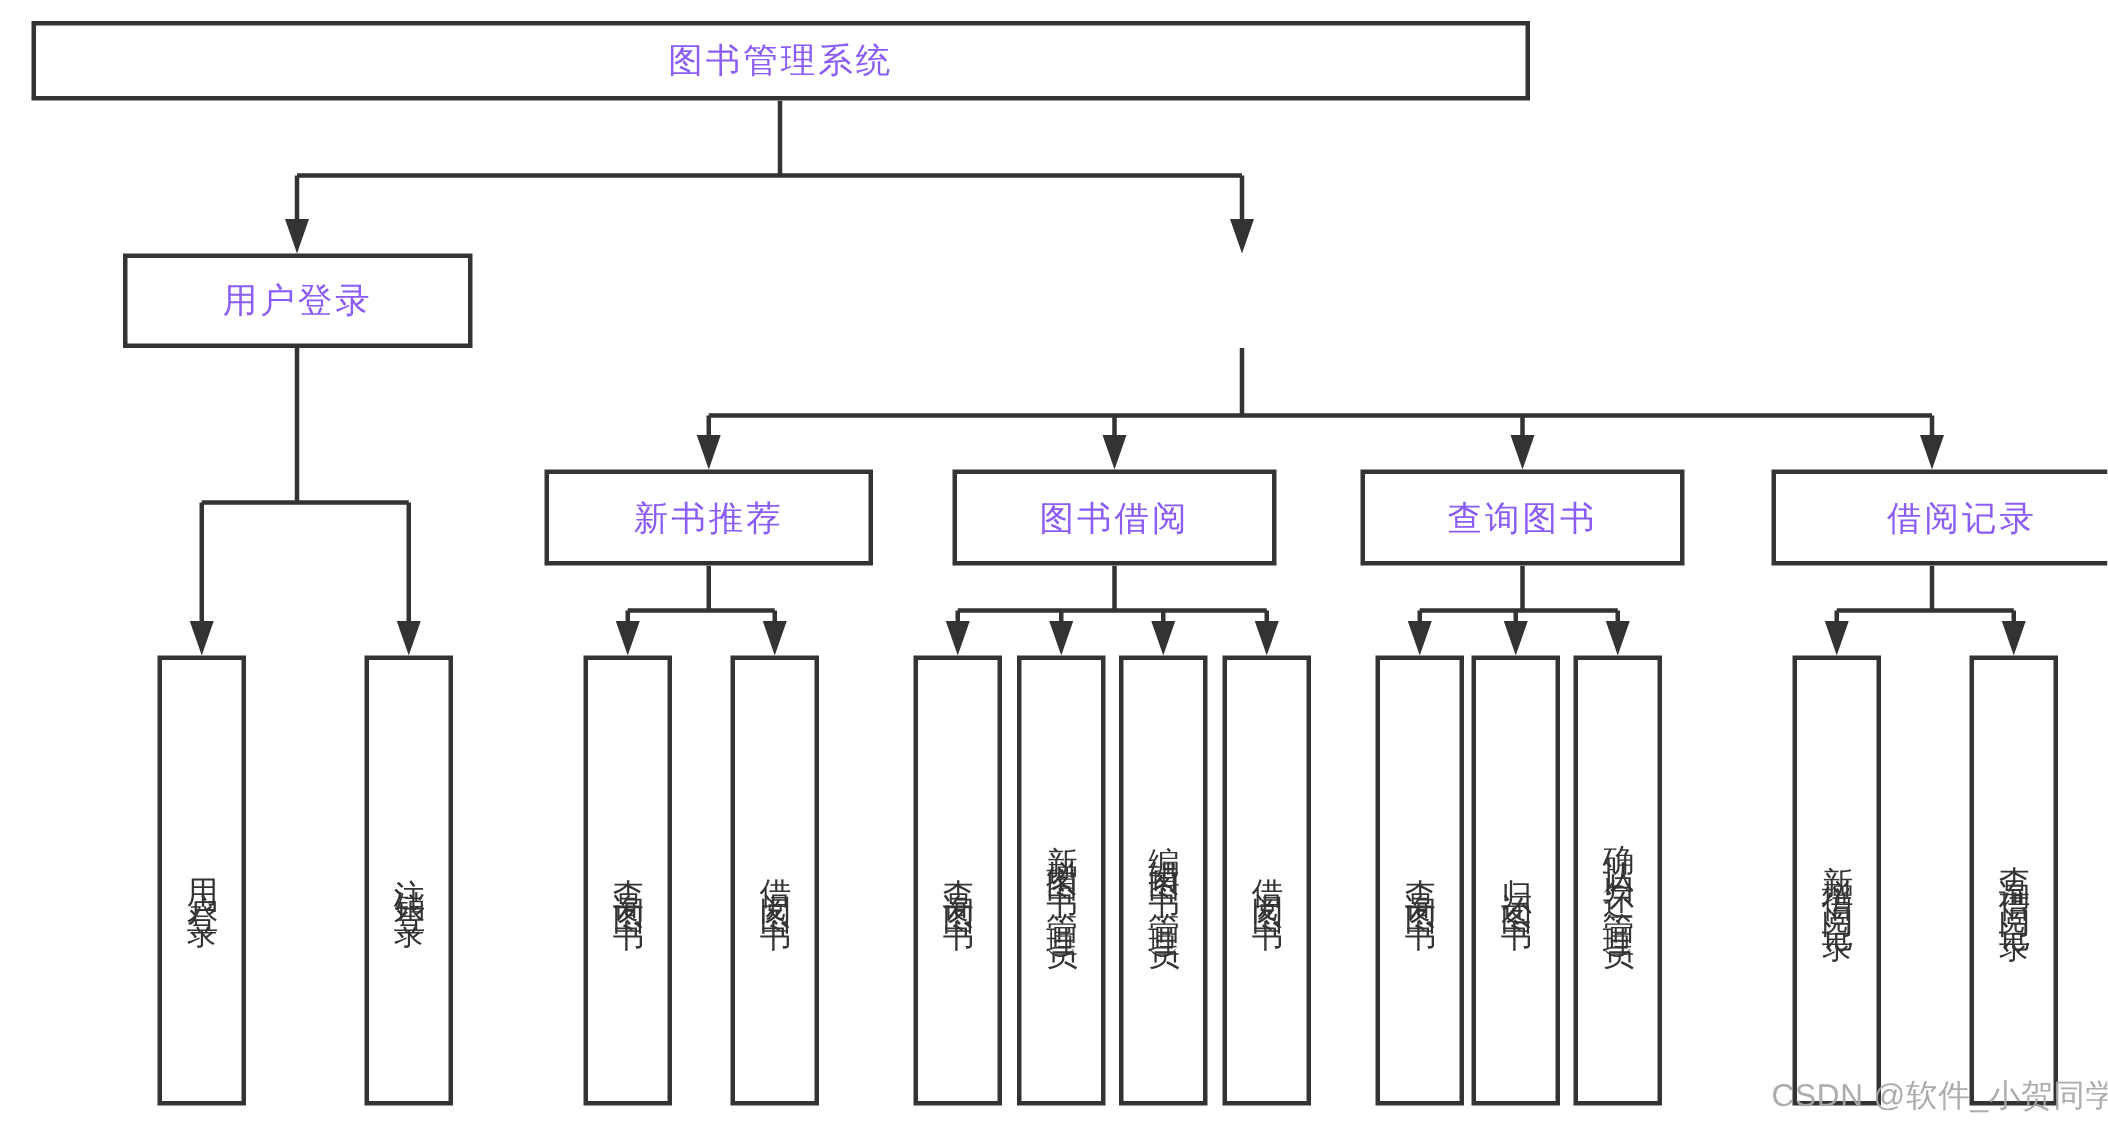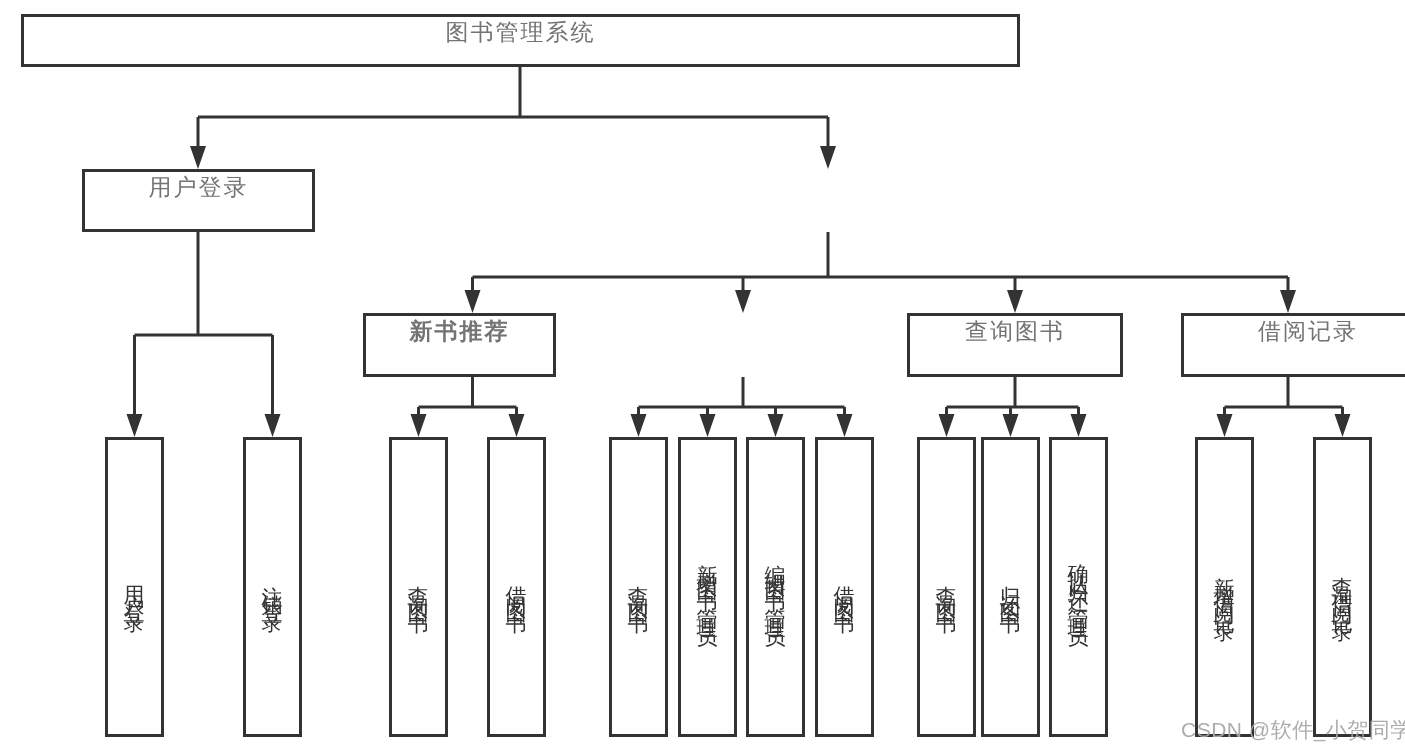--- a/index.html
+++ b/index.html
@@ -20,25 +20,25 @@
     left: 0;
     top: 0;
     z-index: 0;
   }
   .hbox {
     position: absolute;
     box-sizing: border-box;
     border: 3px solid #333333;
     background: #ffffff;
     display: flex;
-    align-items: flex-start;
+    align-items: center;
     justify-content: center;
     font-size: 23px;
     letter-spacing: 2px;
-    color: #737373;
+    color: #8b5cf6;
     z-index: 1;
   }
   .vbox {
     position: absolute;
     top: 437px;
     width: 59px;
     height: 300px;
     box-sizing: border-box;
     border: 3px solid #333333;
     background: #ffffff;
@@ -104,22 +104,25 @@
   </svg>
 
   <div class="hbox" style="left:21px; top:14px; width:999px; height:53px;">
     <span>图书管理系统</span>
   </div>
 
   <div class="hbox" style="left:82px; top:169px; width:233px; height:63px;">
     <span>用户登录</span>
   </div>
 
-  <div class="hbox" style="left:363px; top:313px; width:193px; height:64px;font-weight:bold;">
+  <div class="hbox" style="left:363px; top:313px; width:219px; height:64px;">
     <span>新书推荐</span>
+  </div>
+  <div class="hbox" style="left:635px; top:313px; width:216px; height:64px;">
+    <span>图书借阅</span>
   </div>
   <div class="hbox" style="left:907px; top:313px; width:216px; height:64px;">
     <span>查询图书</span>
   </div>
   <div class="hbox" style="left:1181px; top:313px; width:254px; height:64px;">
     <span>借阅记录</span>
   </div>
 
   <div class="vbox" style="left:105px;">
     <span class="vtext">用户登录</span>

